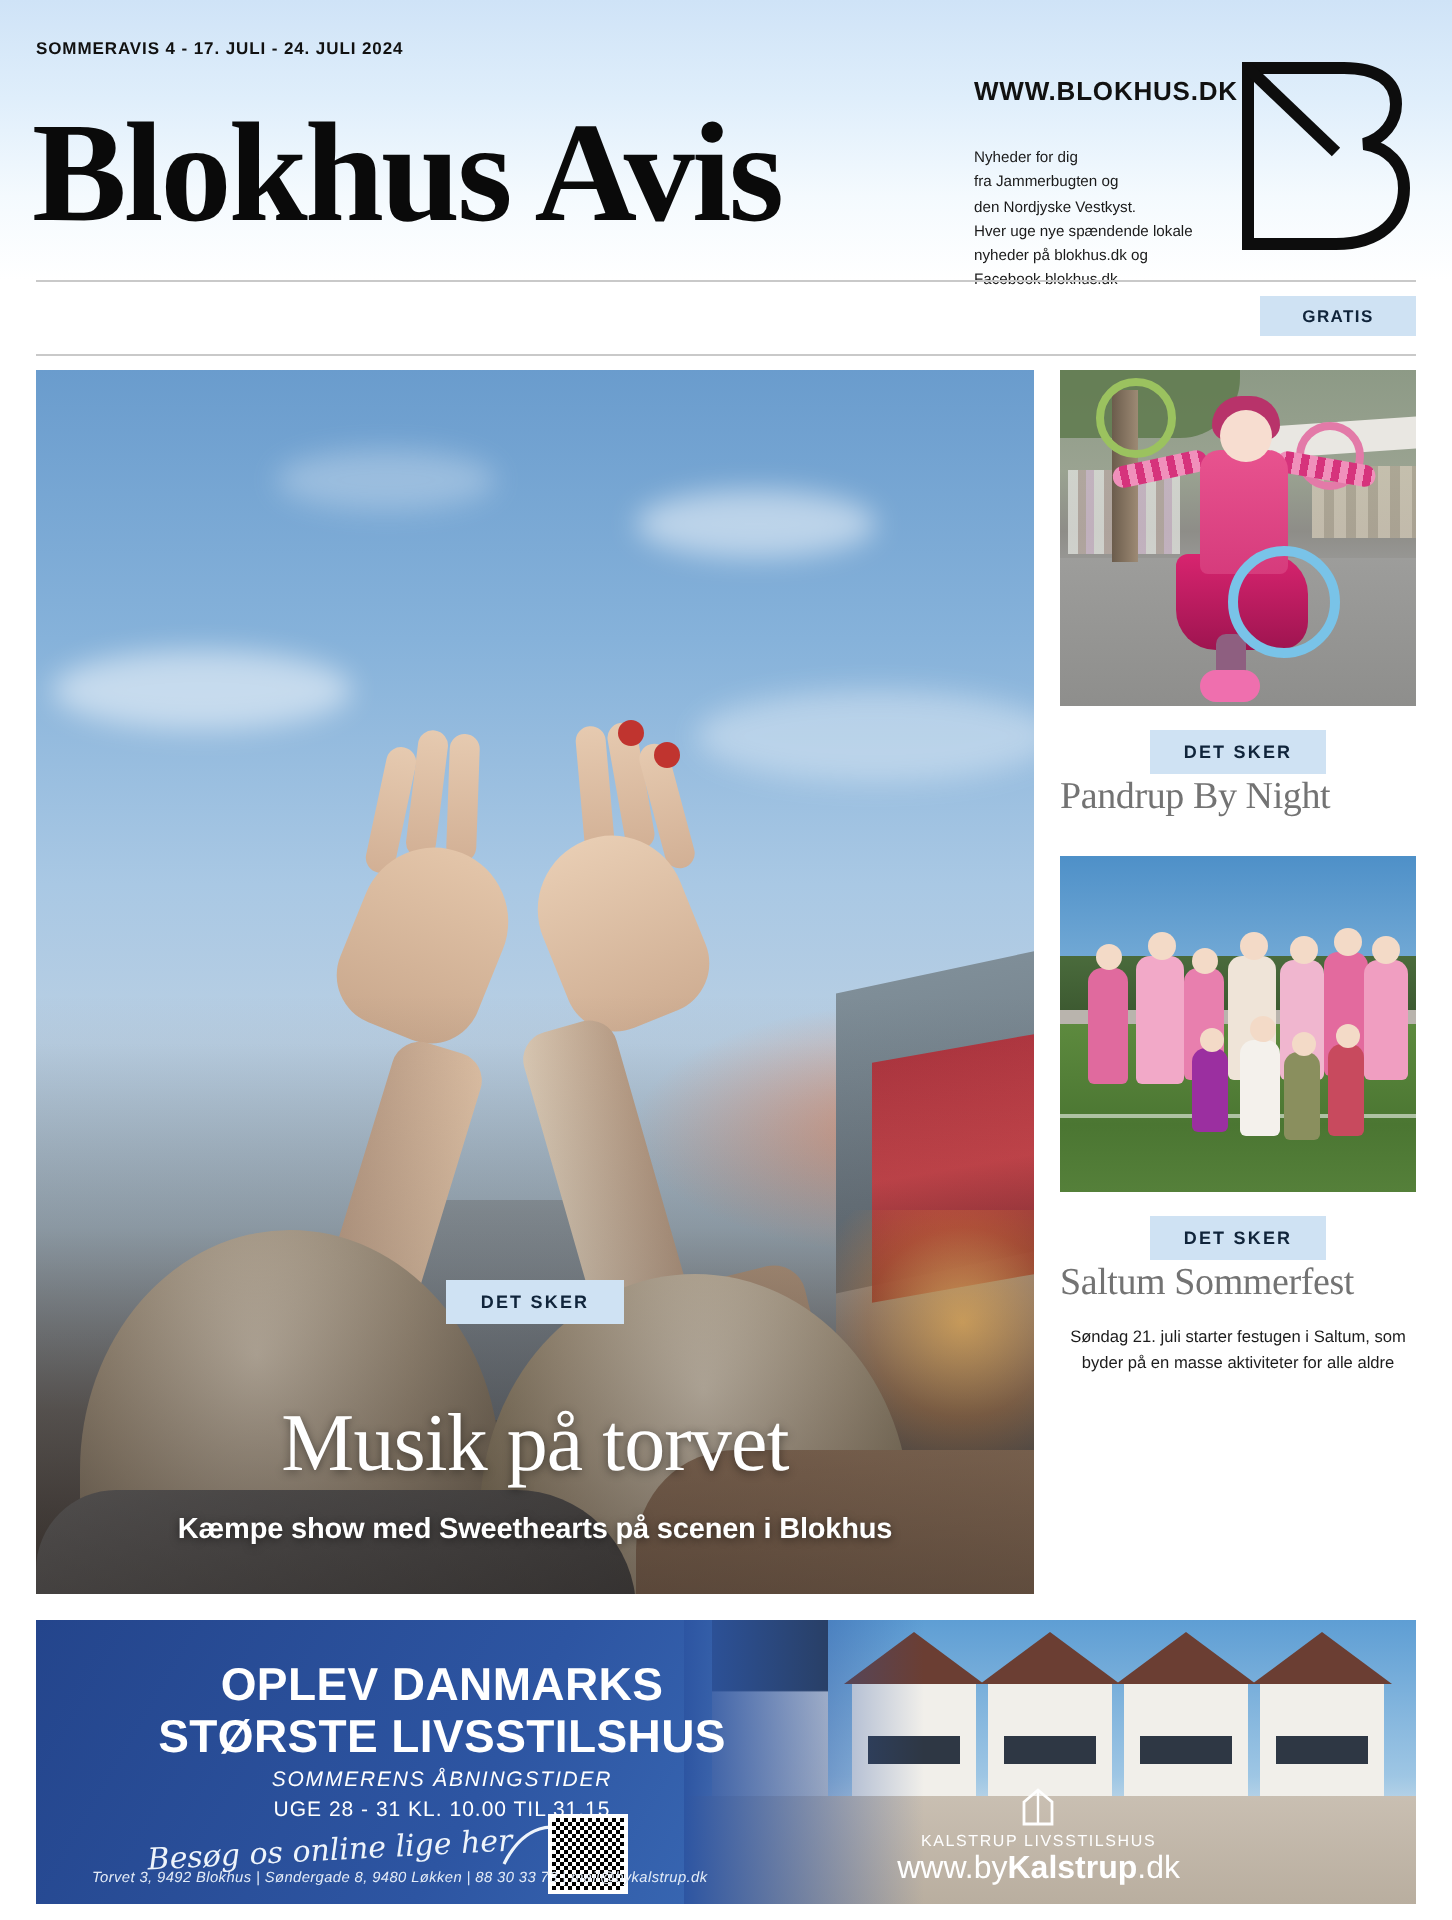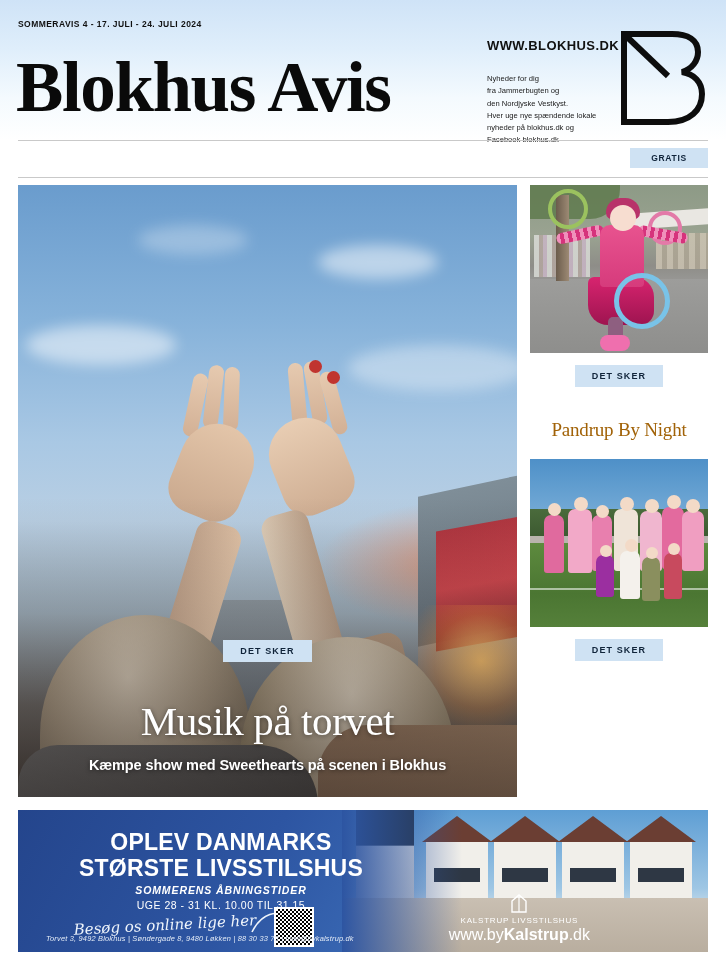--- a/index.html
+++ b/index.html
@@ -297,23 +297,23 @@
   .rail-photo {
     width: 178px; height: 168px;
     overflow: hidden;
     position: relative;
     background: #b9b4ad;
   }
   .rail-badge-wrap { text-align: center; margin-top: 12px; }
   .rail-title {
     font-family: "Liberation Serif", serif;
     font-size: 19px;
-    text-align: center;
-    margin-top: 32px;
-    color: #a16207;
+    text-align: left;
+    margin-top: 1px;
+    color: #737373;
     letter-spacing: -0.2px;
   }
   .rail-body {
     font-size: 8.3px;
     line-height: 1.62;
     text-align: center;
     margin-top: 9px;
     color: #1c1c1c;
     padding: 0 4px;
   }
@@ -411,21 +411,21 @@
   .ad-h1 {
     position: absolute; left: 48px; top: 20px;
     width: 310px;
     font-size: 23px; font-weight: bold; color:#fff;
     letter-spacing: 0.2px; line-height: 1.12; text-align:center;
   }
   .ad-h2 {
     position: absolute; left: 48px; top: 74px; width: 310px;
     text-align: center; color:#fff;
   }
-  .ad-h2 .l1 { font-size: 10.5px; font-style: italic; font-weight:bold; letter-spacing:.9px; }
+  .ad-h2 .l1 { font-size: 10.5px; font-style: italic; font-weight:normal; letter-spacing:.9px; }
   .ad-h2 .l2 { font-size: 10.5px; letter-spacing:.5px; margin-top:3px; }
   .ad-script {
     position:absolute; left: 52px; top: 106px;
     width: 190px; text-align:center;
     font-family: "DejaVu Serif", serif;
     font-style: italic;
     font-size: 15px;
     color:#eef4fb;
     transform: rotate(-3deg);
   }
@@ -589,20 +589,22 @@
           <div class="pp" style="left:90px;top:92px;width:20px;height:48px;background:#f4f1ec;"></div>
           <div class="pp-head" style="left:95px;top:80px;width:13px;height:13px;"></div>
           <div class="pp" style="left:112px;top:98px;width:18px;height:44px;background:#8a8f5e;"></div>
           <div class="pp-head" style="left:116px;top:88px;width:12px;height:12px;"></div>
           <div class="pp" style="left:134px;top:94px;width:18px;height:46px;background:#c84a5e;"></div>
           <div class="pp-head" style="left:138px;top:84px;width:12px;height:12px;"></div>
         </div>
         <div class="rail-badge-wrap">
           <span class="badge">DET SKER</span>
         </div>
+        <div class="rail-title">Saltum Sommerfest</div>
+        <div class="rail-body">Søndag 21. juli starter festugen i Saltum, som byder på en masse aktiviteter for alle aldre</div>
       </div>
 
     </div>
   </div>
 
   <div class="ad">
     <div class="ad-left-bg"></div>
 
     <div class="ad-photo">
       <div class="ad-sky"></div>

